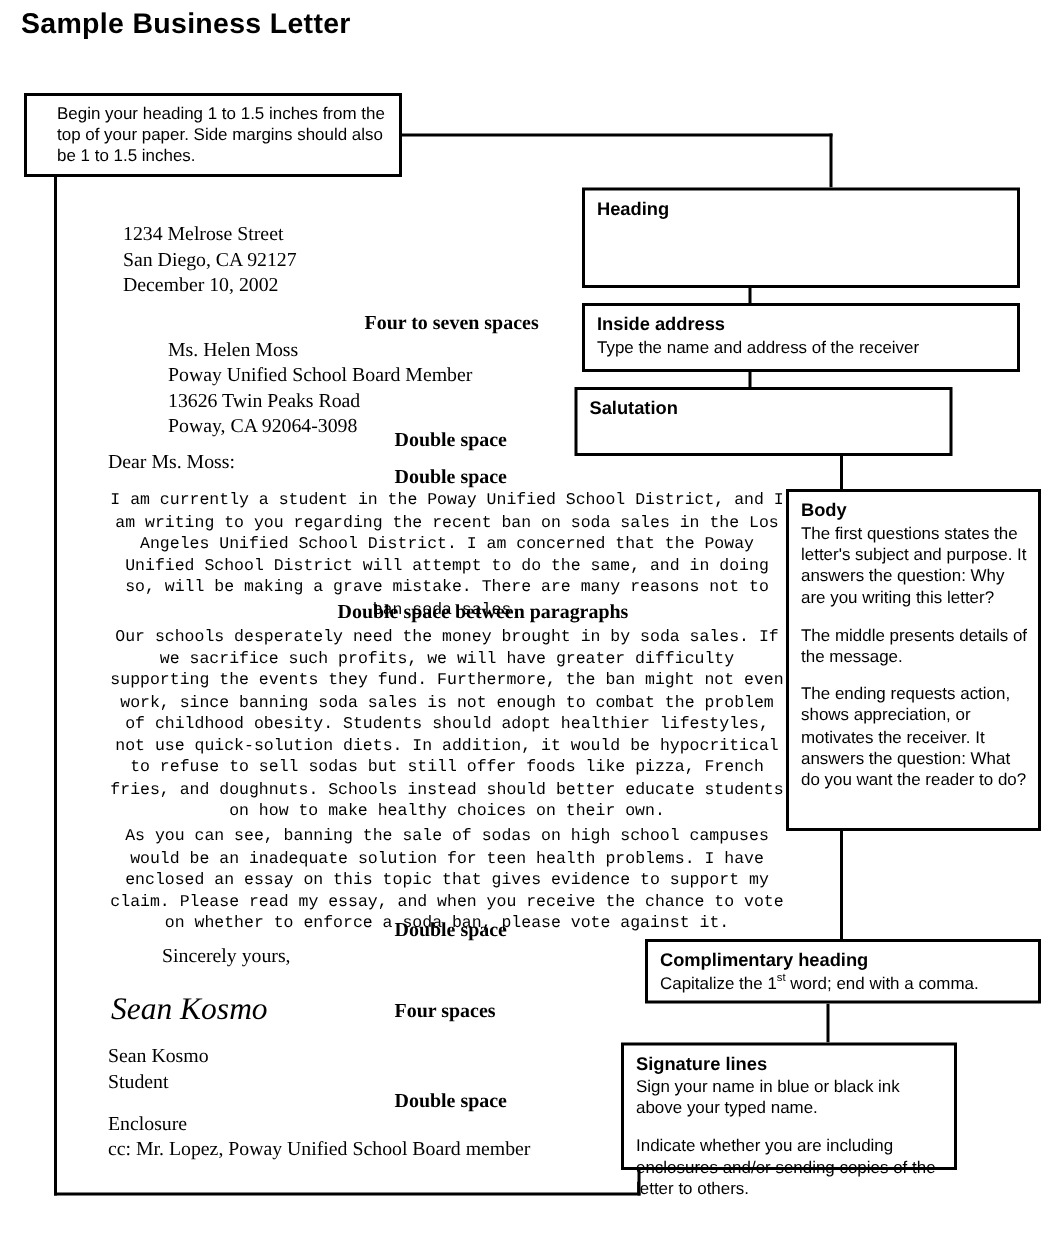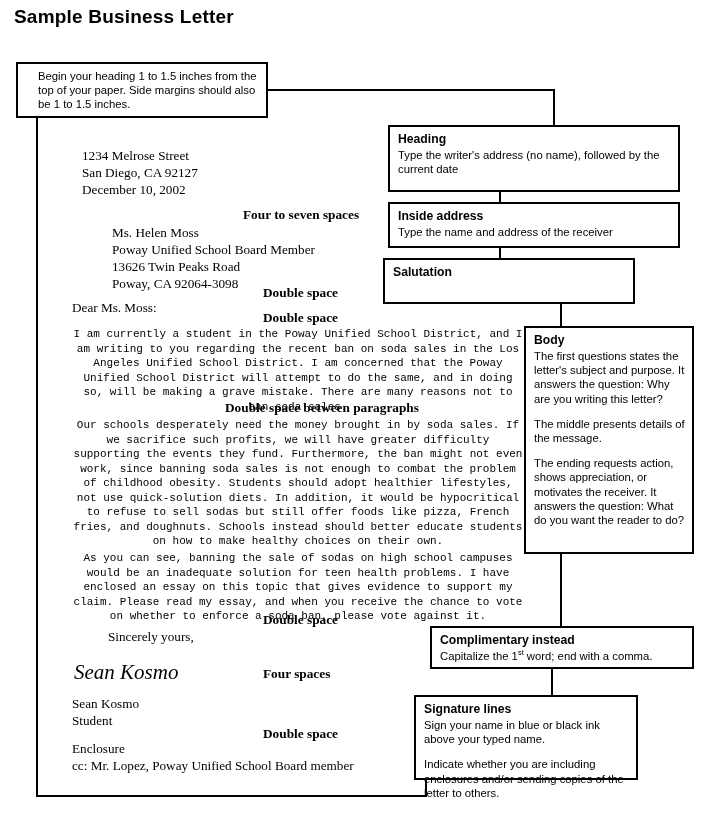--- a/index.html
+++ b/index.html
@@ -124,41 +124,40 @@
 <div class="line-v" style="left:36px; top:118px; height:679px;"></div>
 <div class="line-h" style="left:36px; top:795px; width:391px;"></div>
 <div class="line-v" style="left:425px; top:780px; height:17px;"></div>
 
 <div class="callout" style="left:16px; top:62px; width:252px; height:56px;padding-left:20px;">
   <p>Begin your heading 1 to 1.5 inches from the top of your paper.  Side margins should also be 1 to 1.5 inches.</p>
 </div>
 
 <div class="callout" style="left:388px; top:125px; width:292px; height:67px;">
   <span class="c-title">Heading</span>
-  <p>Type the writer's address (no name), followed by the current date</p>
 </div>
 
 <div class="callout" style="left:388px; top:202px; width:292px; height:46px;">
   <span class="c-title">Inside address</span>
   <p>Type the name and address of the receiver</p>
 </div>
 
 <div class="callout" style="left:383px; top:258px; width:252px; height:46px;">
   <span class="c-title">Salutation</span>
 </div>
 
 <div class="callout" style="left:524px; top:326px; width:170px; height:228px;">
   <span class="c-title">Body</span>
   <p>The first questions states the letter's subject and purpose. It answers the question:  Why are you writing this letter?</p>
   <p class="gap">The middle presents details of the message.</p>
   <p class="gap">The ending requests action, shows appreciation, or motivates the receiver.  It answers the question:  What do you want the reader to do?</p>
 </div>
 
 <div class="callout" style="left:430px; top:626px; width:264px; height:43px;">
-  <span class="c-title">Complimentary instead</span>
+  <span class="c-title">Complimentary heading</span>
   <p><span>Capitalize the 1</span><sup>st</sup><span> word; end with a comma.</span></p>
 </div>
 
 <div class="callout" style="left:414px; top:695px; width:224px; height:85px;">
   <span class="c-title">Signature lines</span>
   <p>Sign your name in blue or black ink above your typed name.</p>
   <p class="gap">Indicate whether you are including enclosures and/or sending copies of the letter to others.</p>
 </div>
 
 <div class="letter-text" style="left:82px; top:147px; width:280px;">1234 Melrose Street

